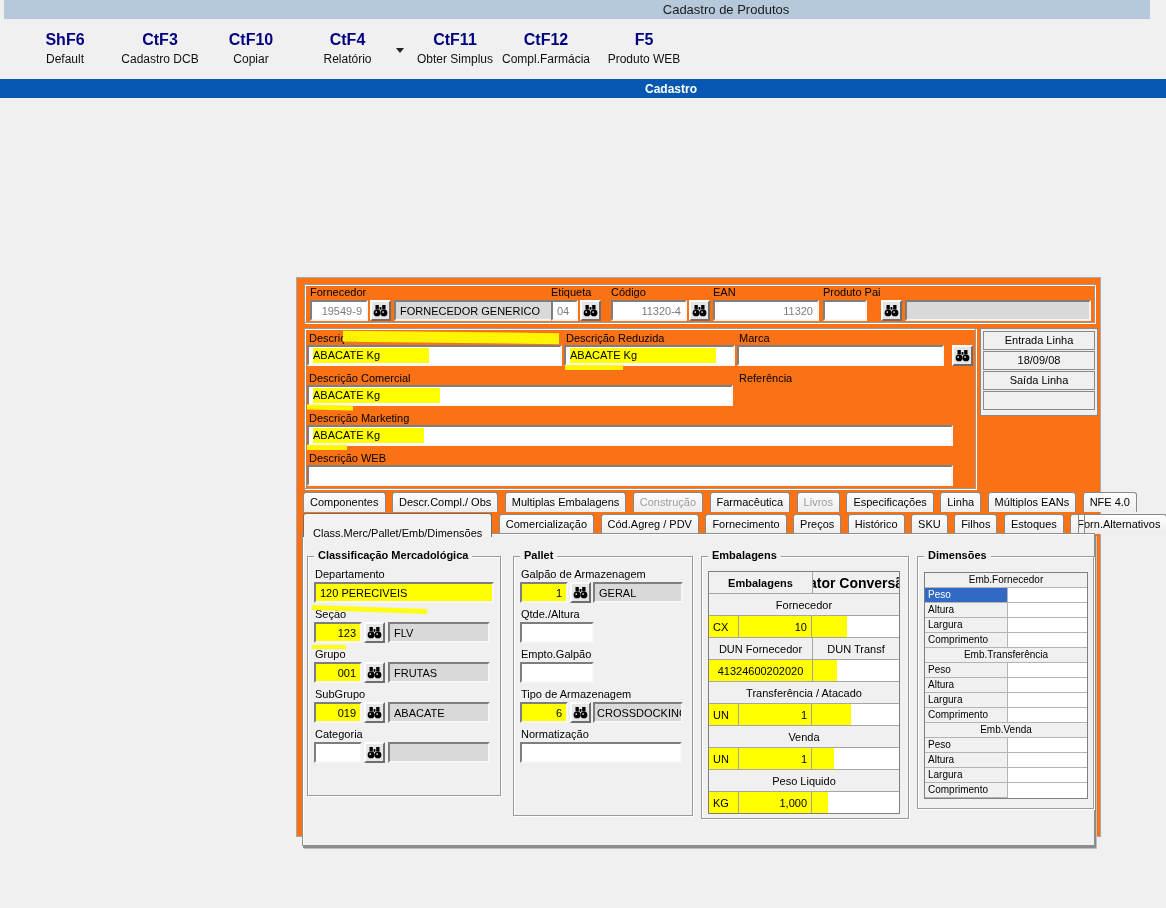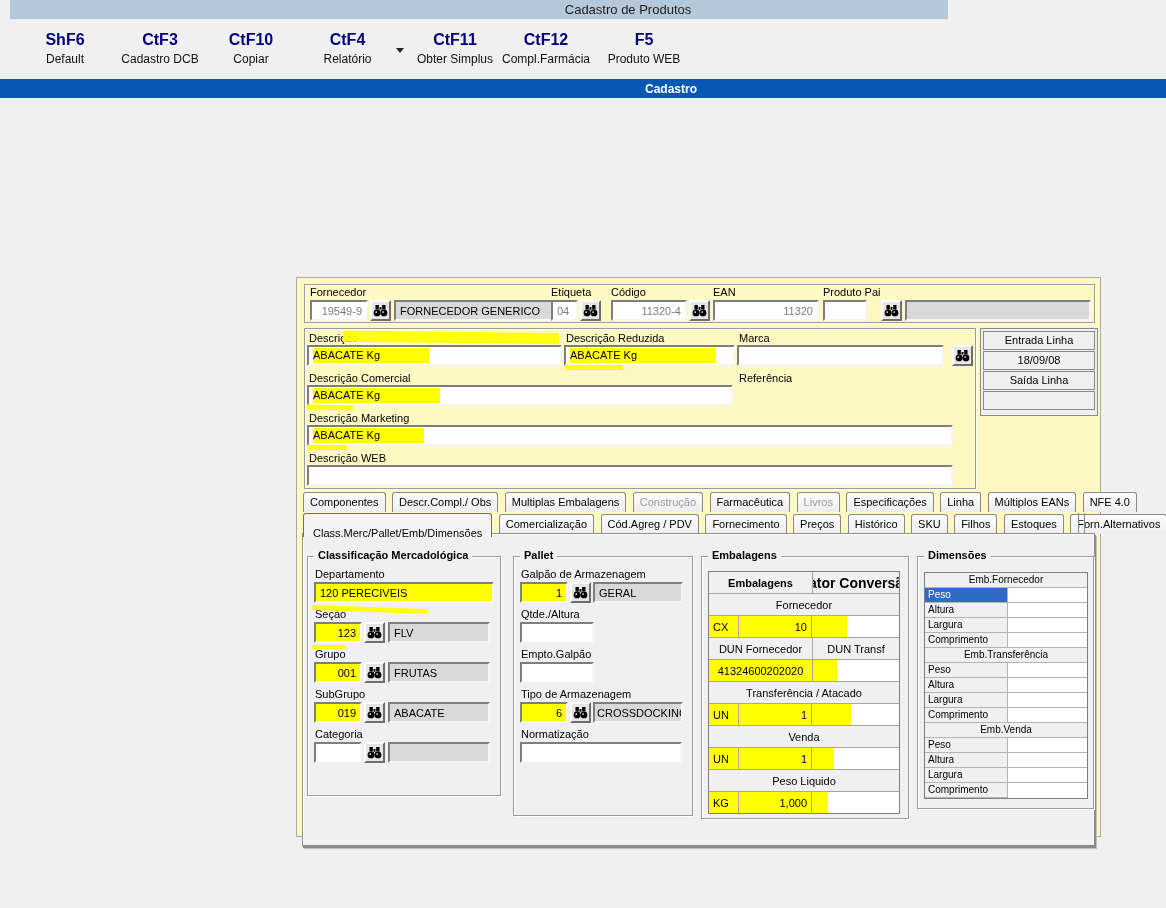--- a/index.html
+++ b/index.html
@@ -1,38 +1,38 @@
 <!DOCTYPE html>
 <html><head>
 <meta charset="utf-8">
 <style>
   * { margin:0; padding:0; box-sizing:border-box; }
   html,body { width:1166px; height:908px; overflow:hidden;
     font-family:"Liberation Sans","DejaVu Sans",sans-serif; background:#f0f0f0; color:#000; }
 
   
-  .titlebar { position:absolute; left:10px; top:0; width:938px; height:20px;
+  .titlebar { position:absolute; left:4px; top:0; width:1146px; height:20px;
     background:#b6c9db; border-bottom:1px solid #e9eef3;
     display:flex; align-items:center; justify-content:center; font-size:13px; color:#1b1b1b;padding-left:48px; }
   .titlebar span { transform:translateX(125px); }
 
   .toolbar { position:absolute; left:0; top:21px; width:1166px; height:58px; background:#f0f0f0; }
   .tbtn { position:absolute; top:9px; height:42px; text-align:center; cursor:default; }
   .tsc { font-size:16px; font-weight:bold; color:#000080; height:20px; line-height:20px; }
   .tlb { font-size:12px; color:#111; height:18px; line-height:18px; }
   .tb-caret { position:absolute; left:396px; top:27px; width:0; height:0;
     border-left:4px solid transparent; border-right:4px solid transparent; border-top:5px solid #222; }
 
   .bluebar { position:absolute; left:0; top:79px; width:1166px; height:19px; background:#0758b2;
     display:flex; align-items:center; justify-content:center; }
   .bluebar span { color:#fff; font-weight:bold; font-size:12px; transform:translateX(88px); }
 
   
   .panel { position:absolute; left:296px; top:277px; width:805px; height:560px;
-    background:#fef9c3; border:1px solid #a9a9a9; }
+    background:#f97316; border:1px solid #a9a9a9; }
 
   .grp { position:absolute; border:1px solid #9b9b9b; box-shadow:inset 1px 1px 0 #ffffff,1px 1px 0 #ffffff; }
   .blk { position:absolute; }
   .lbl { font-size:11px; color:#000; white-space:nowrap; margin-bottom:2px; }
   .frow { display:flex; align-items:flex-start; }
 
   .fld { background:#fff; border:2px solid; border-color:#7e7e7e #f6f6f6 #f6f6f6 #7e7e7e;
     height:21px; font-size:11px; display:flex; align-items:center; padding:0 4px; white-space:nowrap; overflow:hidden; }
   .ro  { background:#d9d9d9; }
   .num { justify-content:flex-end; }

